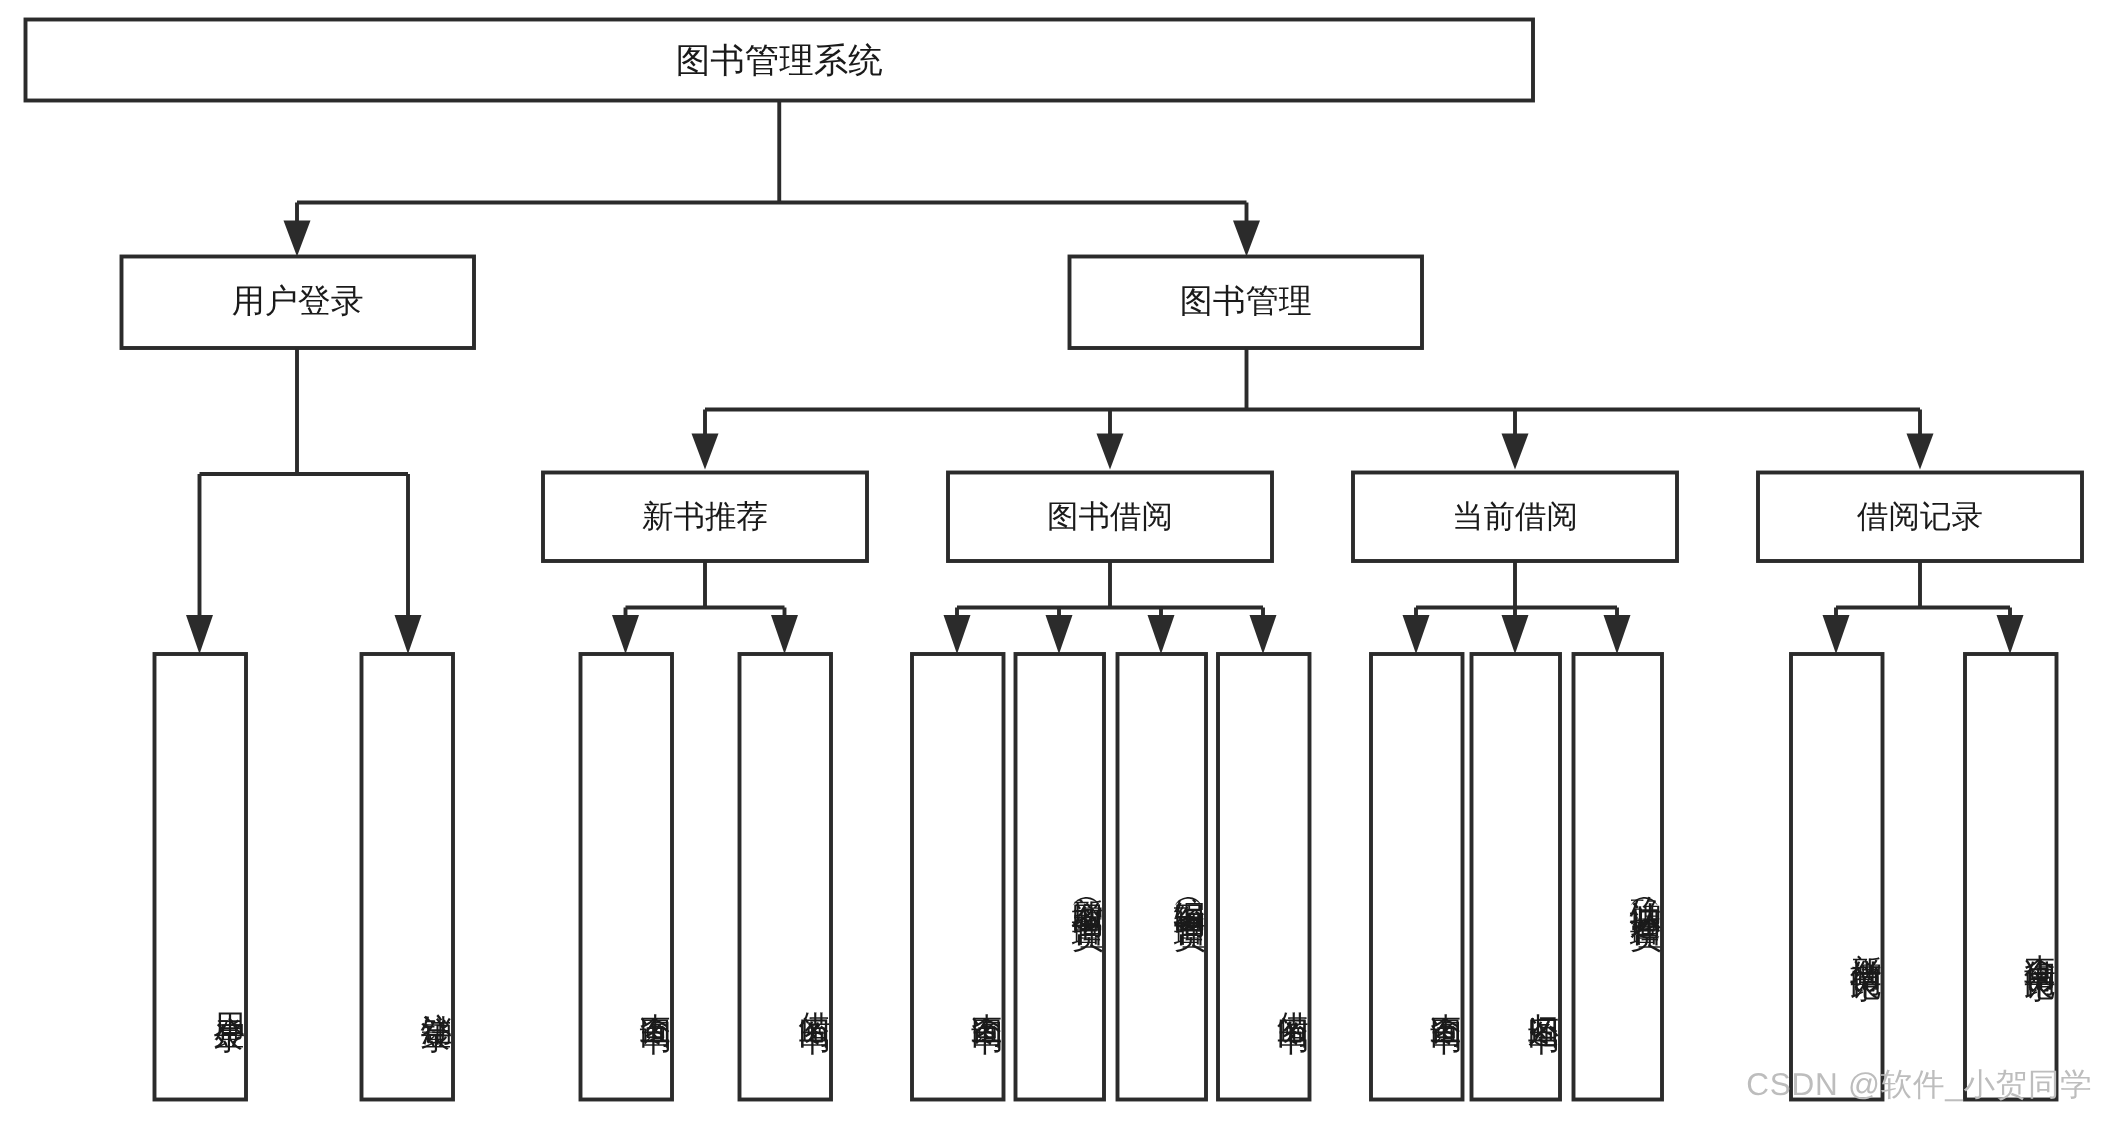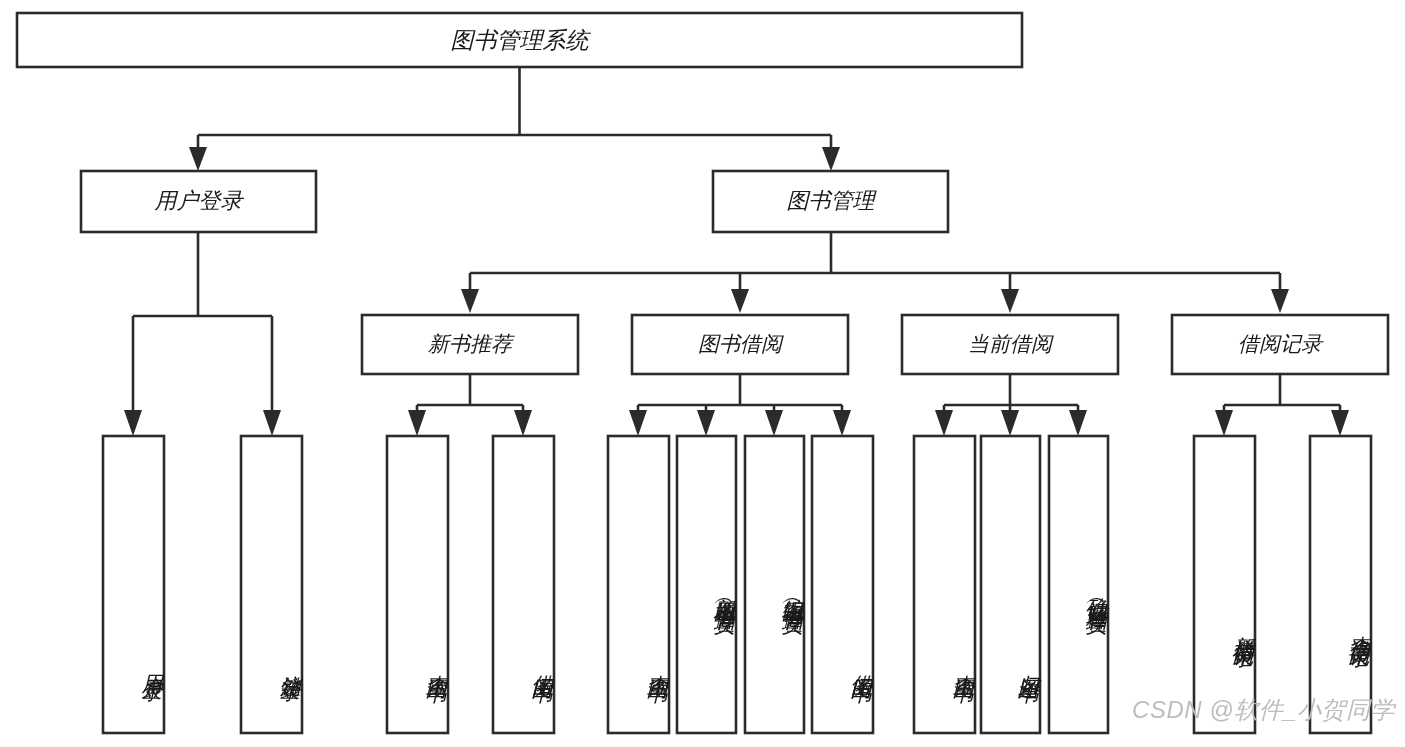--- a/index.html
+++ b/index.html
@@ -9,21 +9,20 @@
   }
   body {
     font-family: "Liberation Sans", "DejaVu Sans", sans-serif;
   }
   #stage {
     position: relative;
     width: 1405px;
     height: 747px;
     background: #ffffff;
     overflow: hidden;
-    font-style: italic;
   }
   #diagram-svg {
     position: absolute;
     left: 0;
     top: 0;
     width: 1405px;
     height: 747px;
   }
   .node-box {
     fill: #ffffff;
@@ -61,23 +60,23 @@
     color: #1a1a1a;
     white-space: nowrap;
     display: flex;
     align-items: flex-start;
     justify-content: center;
     pointer-events: none;
   }
   .watermark {
     position: absolute;
     right: 10px;
-    bottom: 21px;
-    font-family: "Liberation Sans", "DejaVu Sans", sans-serif;
-    font-size: 24px;
+    bottom: 10px;
+    font-family: "Liberation Sans", "DejaVu Sans", sans-serif;
+    font-size: 21px;
     color: #bdbdbd;
     letter-spacing: 0.5px;
     white-space: nowrap;
   }
 </style>
 </head>
 <body>
 
 <div id="stage">
 

